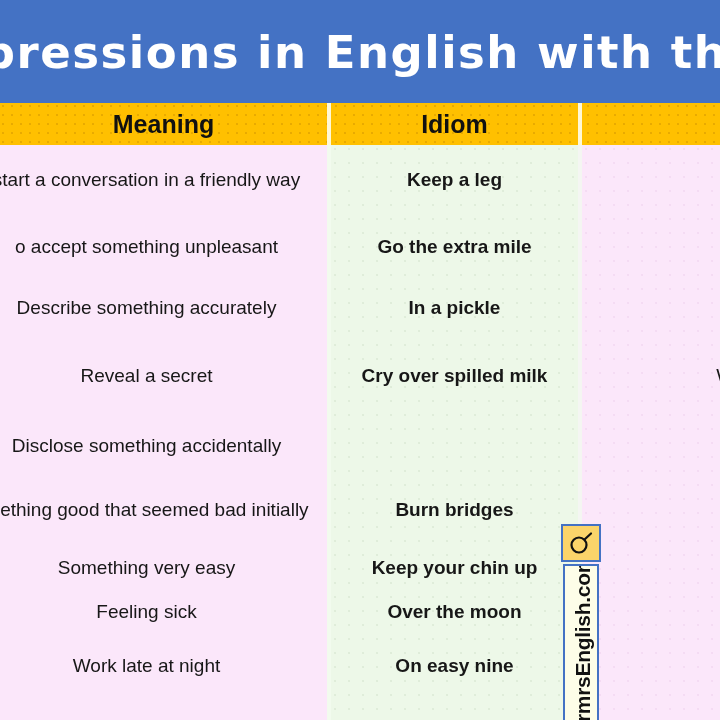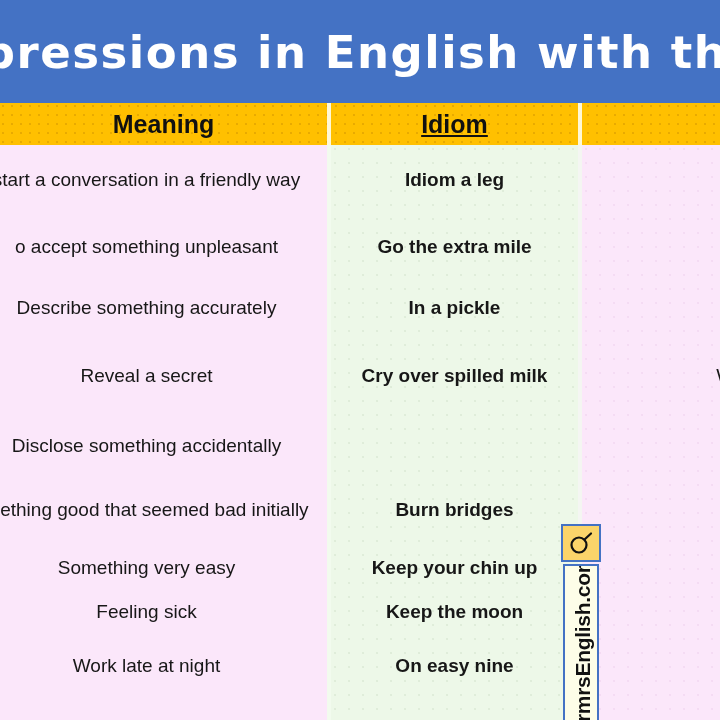--- a/index.html
+++ b/index.html
@@ -64,21 +64,21 @@
     display: flex;
     align-items: center;
     justify-content: center;
     color: #111111;
     font-size: 25px;
     font-weight: bold;
     overflow: hidden;
     white-space: nowrap;
   }
   .hc-meaning { left: 0px;   width: 327px; }
-  .hc-idiom   { left: 331px; width: 247px; text-decoration: underline; }
+  .hc-idiom   { left: 331px; width: 247px; }
   .hc-third   { left: 582px; width: 138px; }
 
   .hdr-div {
     position: absolute;
     top: 103px;
     width: 4px;
     height: 42px;
     background: #fff8d6;
   }
   .hdr-div-1 { left: 327px; }
@@ -234,27 +234,27 @@
     <div class="cell" style="top:134px;height:58px;">Describe something accurately</div>
     <div class="cell" style="top:202px;height:58px;">Reveal a secret</div>
     <div class="cell" style="top:272px;height:58px;">Disclose something accidentally</div>
     <div class="cell" style="top:332px;height:66px;">mething good that seemed bad initially</div>
     <div class="cell" style="top:402px;height:42px;">Something very easy</div>
     <div class="cell" style="top:446px;height:42px;">Feeling sick</div>
     <div class="cell" style="top:500px;height:42px;">Work late at night</div>
   </div>
 
   <div class="col col-idiom">
-    <div class="cell" style="top:0px;height:70px;">Idiom a leg</div>
+    <div class="cell" style="top:0px;height:70px;">Keep a leg</div>
     <div class="cell" style="top:73px;height:58px;">Go the extra mile</div>
     <div class="cell" style="top:202px;height:58px;">Cry over spilled milk</div>
     <div class="cell" style="top:134px;height:58px;">In a pickle</div>
     <div class="cell" style="top:332px;height:66px;">Burn bridges</div>
     <div class="cell" style="top:402px;height:42px;">Keep your chin up</div>
-    <div class="cell" style="top:446px;height:42px;">Keep the moon</div>
+    <div class="cell" style="top:446px;height:42px;">Over the moon</div>
     <div class="cell" style="top:500px;height:42px;">On easy nine</div>
   </div>
 
   <div class="col col-third">
     <div class="cell" style="top:0px;height:70px;"></div>
     <div class="cell" style="top:73px;height:58px;">Pu</div>
     <div class="cell" style="top:134px;height:58px;">In a</div>
     <div class="cell" style="top:202px;height:58px;">Worry over</div>
     <div class="cell" style="top:264px;height:66px;"></div>
     <div class="cell" style="top:332px;height:66px;">Re</div>

